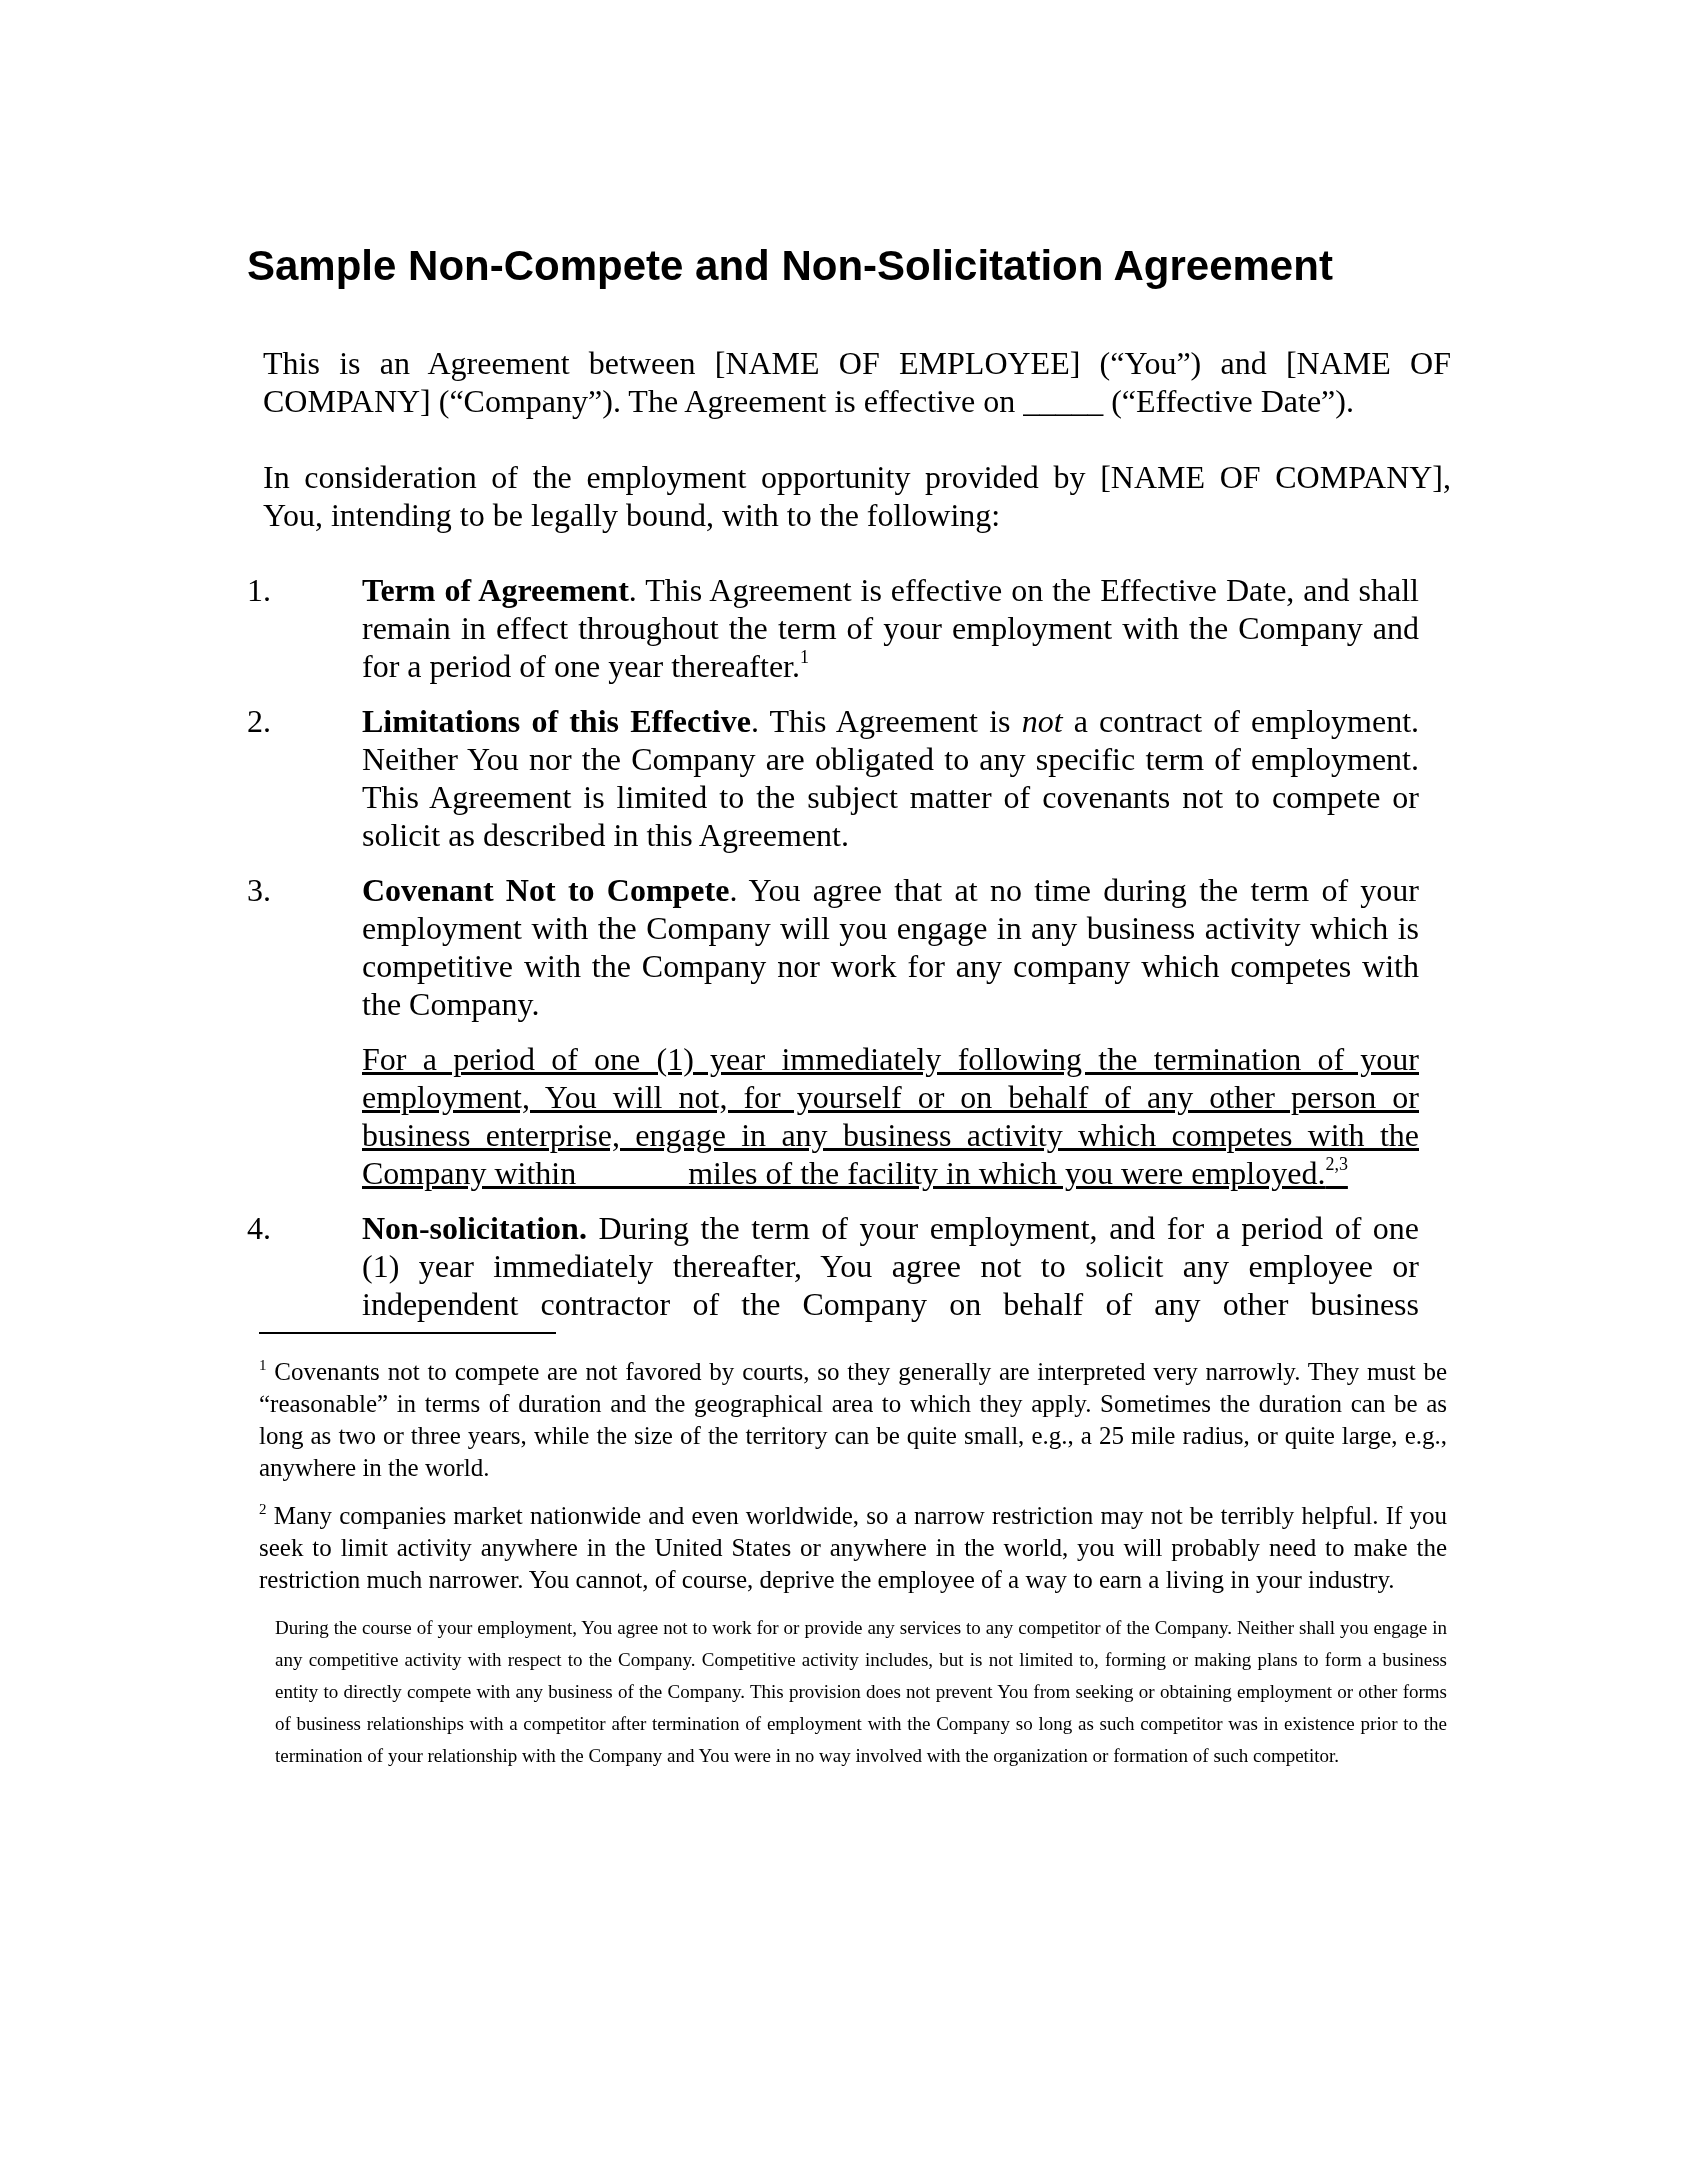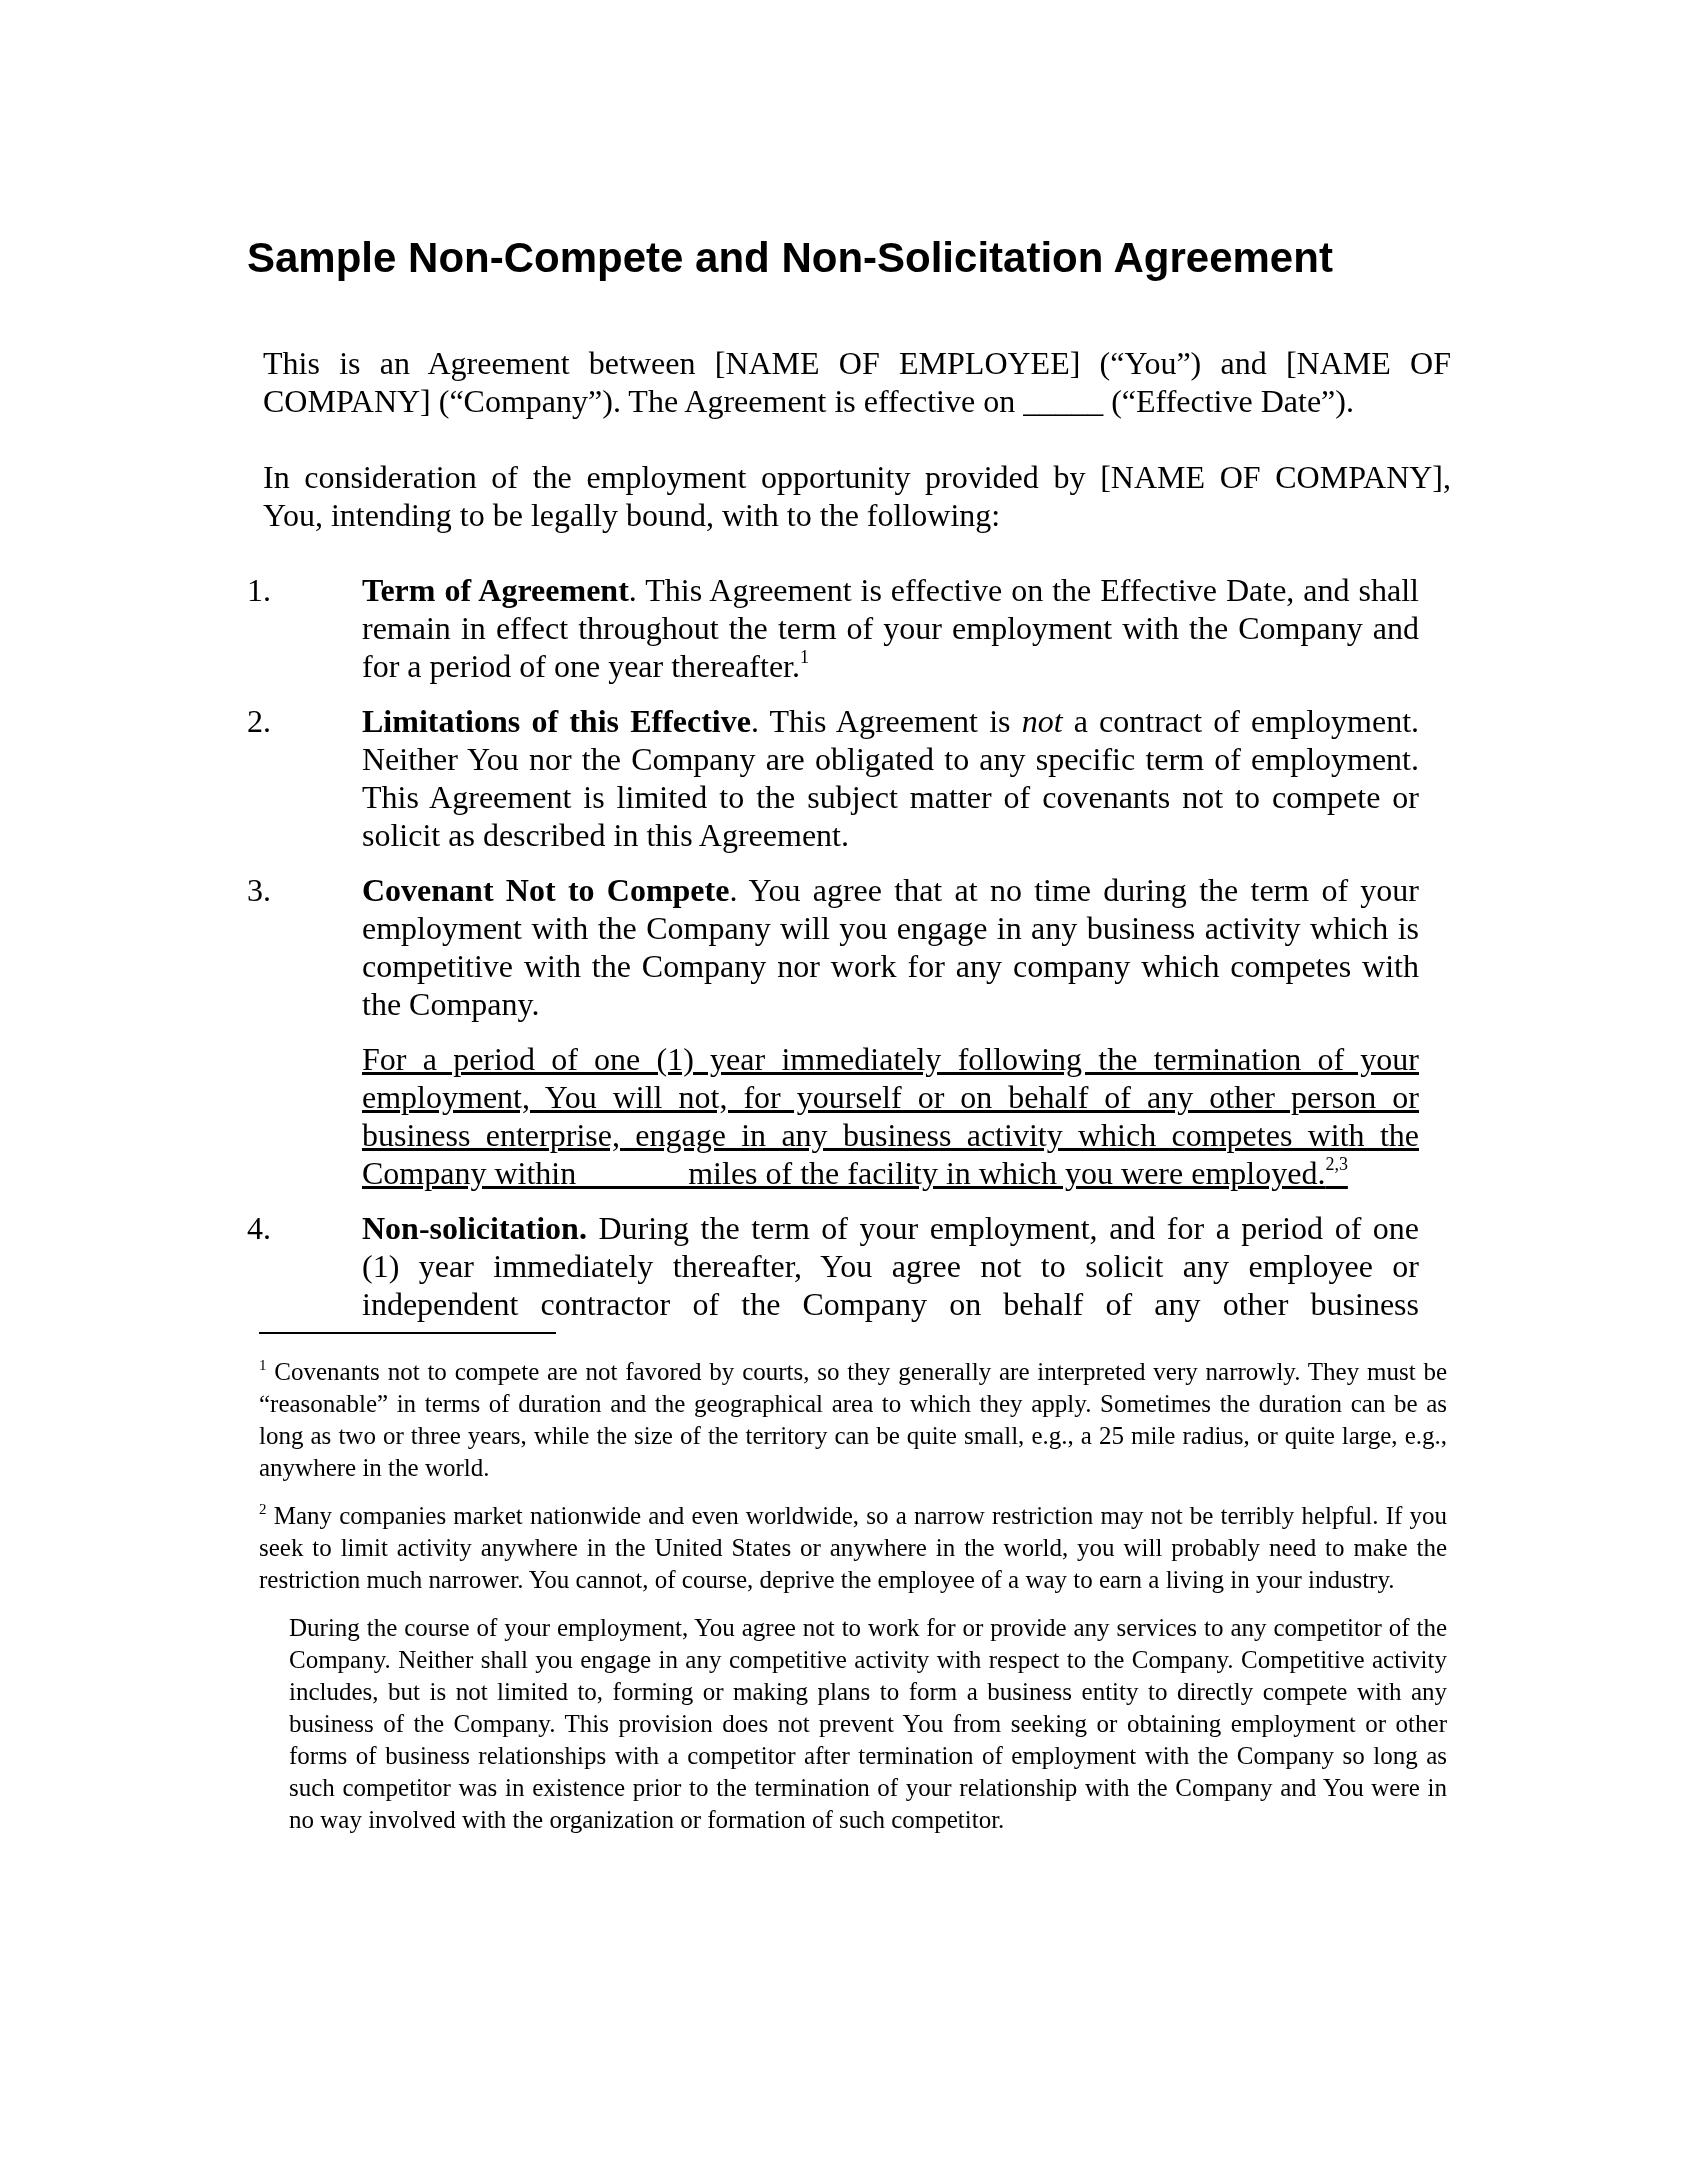--- a/index.html
+++ b/index.html
@@ -1,19 +1,19 @@
 <!DOCTYPE html>
 <html><head>
 <meta charset="utf-8">
 <style>
   html, body { margin: 0; padding: 0; background: #ffffff; }
   body { width: 1683px; height: 2178px; position: relative; overflow: hidden; color: #000; }
   .page { position: absolute; left: 247px; top: 0; width: 1188px; }
   .title {
-    position: absolute; top: 234px; left: 0;
+    position: absolute; top: 242px; left: 0;
     font-family: "Liberation Sans", sans-serif; font-weight: bold;
     font-size: 42px; line-height: 48px; margin: 0; white-space: nowrap;
   }
   .body-text {
     font-family: "Liberation Serif", serif; font-size: 32px; line-height: 38px;
     text-align: justify; margin: 16px;
   }
   .intro1 { position: absolute; top: 328px; left: 0; width: 1188px; }
   .intro2 { position: absolute; top: 442px; left: 0; width: 1188px; }
   .items { position: absolute; top: 555px; left: 0; width: 1188px; }
@@ -23,22 +23,22 @@
   .item-heading { font-weight: bold; }
   sup.fn { font-size: 18px; line-height: 0; vertical-align: 14px; }
   .footnotes { position: absolute; top: 1332px; left: 12px; width: 1188px; }
   .fn-rule { width: 297px; height: 0; border-top: 2px solid #000; margin: 0 0 22px 0; }
   .fn-text {
     font-family: "Liberation Serif", serif; font-size: 25px; line-height: 32px;
     text-align: justify; margin: 0 0 16px 0;
   }
   .fn-text sup { font-size: 15px; line-height: 0; vertical-align: 10px; }
   .fn-quote {
-    font-family: "Liberation Serif", serif; font-size: 25px; line-height: 32px;
-    text-align: justify; margin: 2px 0 0 30px;
+    font-family: "Liberation Serif", serif; font-size: 19px; line-height: 32px;
+    text-align: justify; margin: 2px 0 0 16px;
   }
   .fn3 { margin-bottom: 0; }
 </style>
 </head>
 <body>
 
 <div class="page">
 
   <h1 class="title">Sample Non-Compete and Non-Solicitation Agreement</h1>
 

